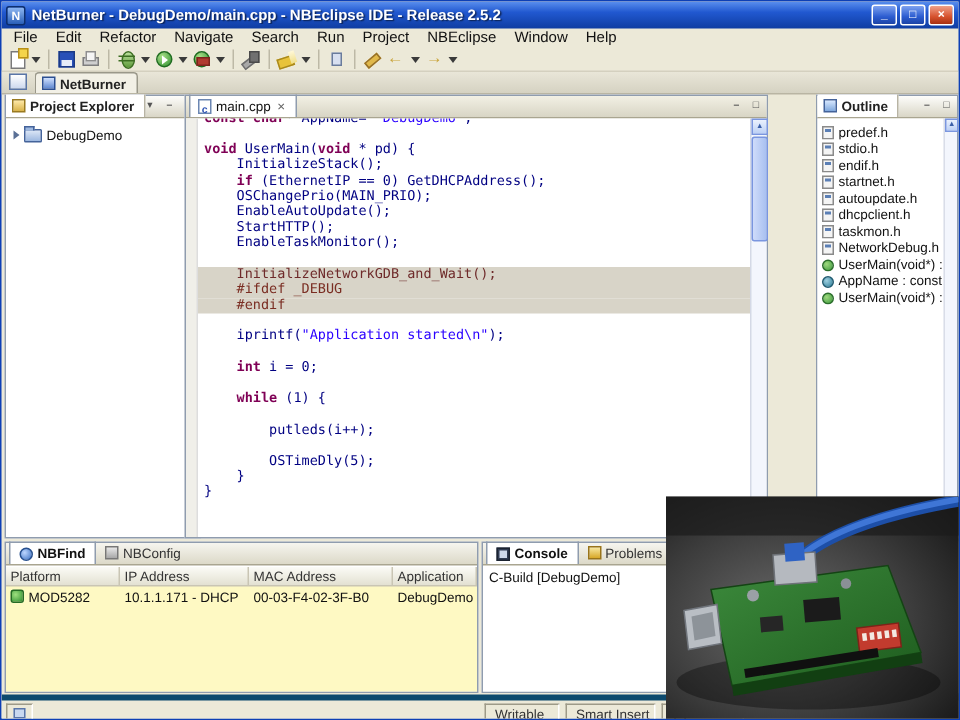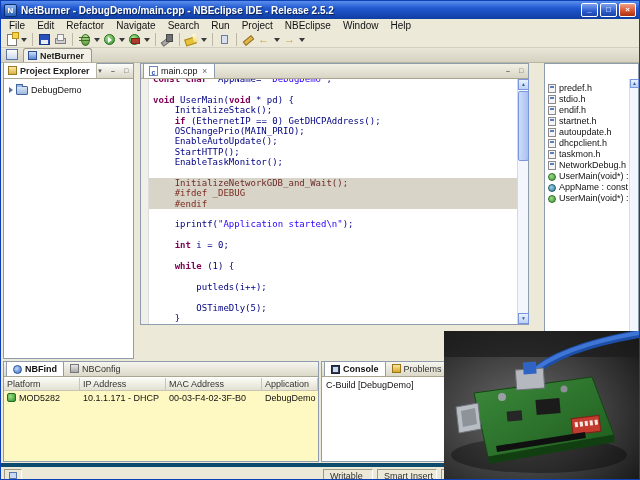--- a/index.html
+++ b/index.html
@@ -70,21 +70,21 @@
 
   
   .explorer{left:2px;top:62px;width:131px;height:296px}
   .tree{padding-top:4px}
   .tree-item{display:flex;align-items:center;gap:3px;height:13px;padding-left:5px;font-size:9px;color:#111}
   .twisty{width:0;height:0;border-left:4px solid #5a7096;border-top:3px solid transparent;border-bottom:3px solid transparent;flex:none}
   .proj-ic{width:12px;height:9px;position:relative;flex:none;background:linear-gradient(#dce6f6,#9db8e0);border:1px solid #44639a;border-radius:1px;margin-top:2px}
   .proj-ic::before{content:"";position:absolute;top:-3px;left:-1px;width:5px;height:2px;background:#9db8e0;border:1px solid #44639a;border-bottom:none}
 
   
-  .editor{left:139px;top:62px;width:389px;height:262px}
+  .editor{left:122px;top:62px;width:389px;height:296px}
   .etabs{position:absolute;left:0;right:0;top:0;height:15px;background:linear-gradient(#f2f0e4,#d8d5c5);border-bottom:1px solid #a9a590;display:flex;align-items:flex-end}
   .etab{display:inline-flex;align-items:center;gap:3px;height:15px;padding:0 5px;margin-left:2px;background:#fff;border:1px solid #8f9cae;border-bottom:none;font-size:9px;color:#111}
   .file-ic{width:9px;height:10px;background:#fff;border:1px solid #6b86b2;position:relative;flex:none;text-align:center}
   .file-ic::before{content:"c";font-size:7px;color:#2f55b4;font-weight:bold;line-height:9px}
   .etab-close{width:8px;text-align:center;color:#666}
   .etab-close::before{content:"\00D7";font-size:9px}
   .ebody{position:absolute;left:0;top:15px;bottom:0;right:11px;background:#fff;display:flex;overflow:hidden}
   .ruler{width:8px;background:#f0efe9;border-right:1px solid #ddd;flex:none}
   .code{flex:1;margin-top:-5px;padding-left:4px;overflow:hidden}
   .code-line{font-family:"DejaVu Sans Mono",monospace;font-size:9px;line-height:10.4px;height:10.4px;white-space:pre;color:var(--code-plain,#000082)}
@@ -271,20 +271,30 @@
         </div>
     </div>
     <div class="vscroll">
       <span class="sarrow up"></span>
       <span class="sthumb"></span>
       <span class="sarrow down"></span>
     </div>
   </div>
 
   <div class="panel outline">
+    <div class="phead">
+      <span class="ptab">
+        <span class="view-ic ic-outline"></span>
+        <span>Outline</span>
+      </span>
+      <span class="phicons">
+        <span class="phicon ph-min"></span>
+        <span class="phicon ph-max"></span>
+      </span>
+    </div>
     <div class="pbody">
         <div class="oitem">
           <span class="oic ic-include"></span>
           <span class="olabel">predef.h</span>
         </div>
         <div class="oitem">
           <span class="oic ic-include"></span>
           <span class="olabel">stdio.h</span>
         </div>
         <div class="oitem">

